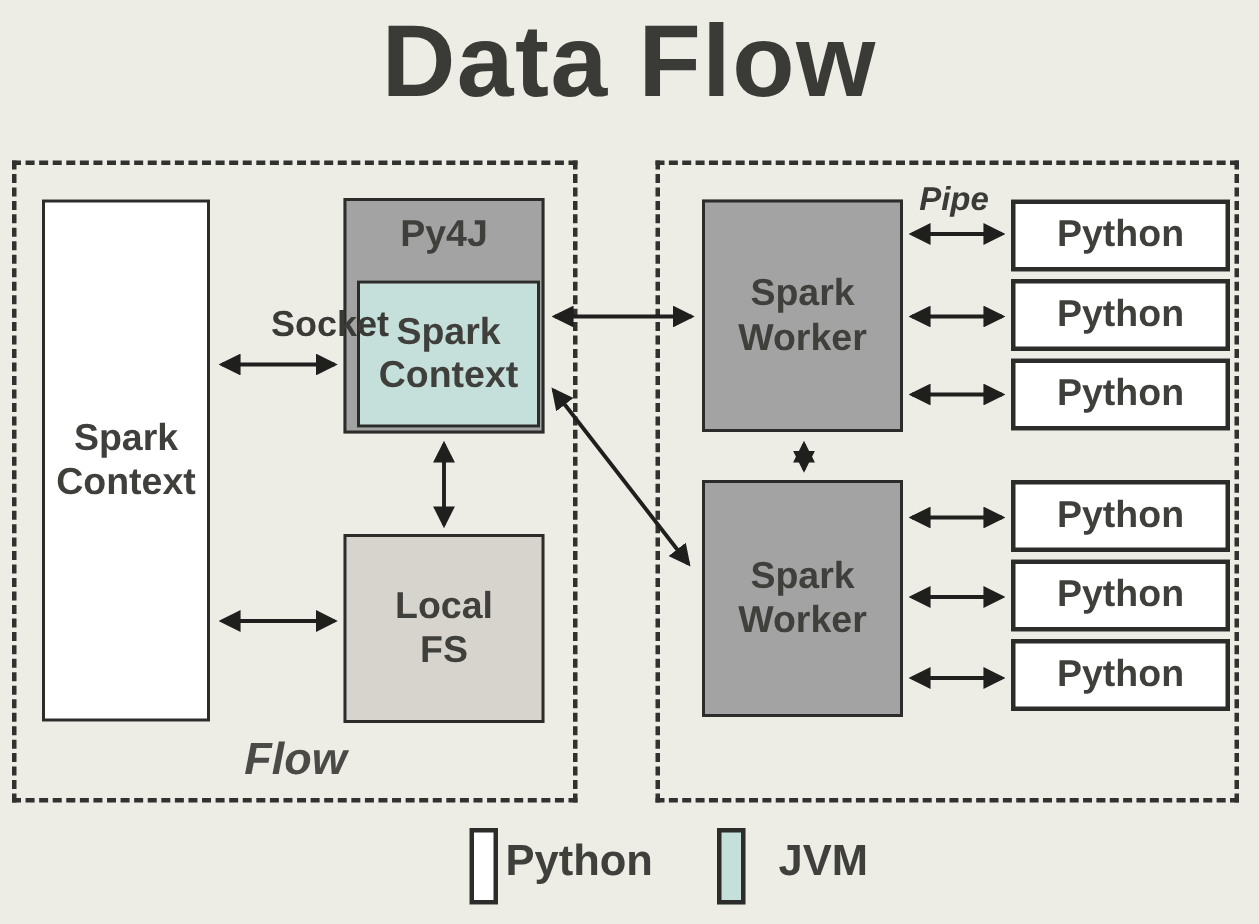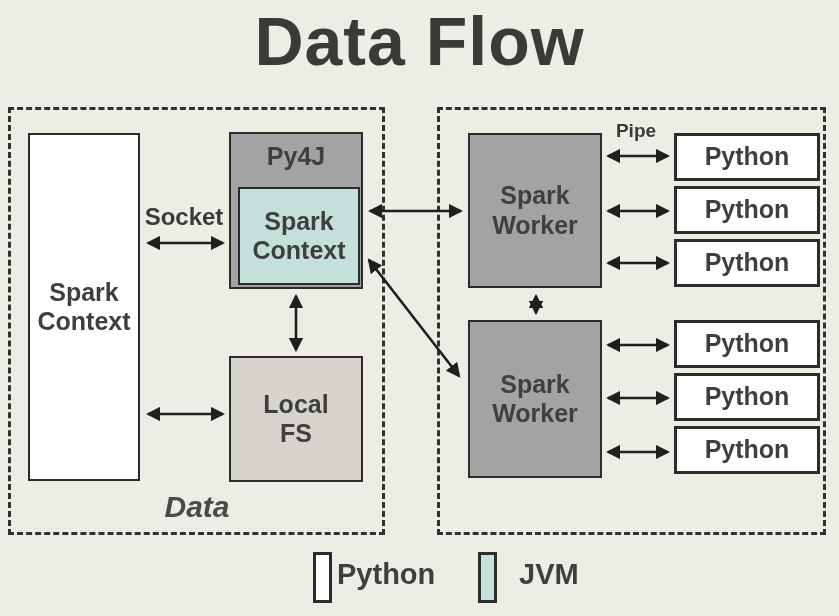--- a/index.html
+++ b/index.html
@@ -57,22 +57,22 @@
   .worker span{width:110px;}
 
   .py-node{left:674px;width:146px;height:48px;border-width:3px;}
   #py-1{top:133px;} #py-2{top:186px;} #py-3{top:239px;}
   #py-4{top:320px;} #py-5{top:373px;} #py-6{top:426px;}
 
   .edge-label{
     position:absolute;font-weight:700;color:#3a3a37;
     text-align:center;
   }
-  #socket-label{left:138px;top:203px;width:92px;font-size:24px;}
-  #pipe-label{left:604px;top:120px;width:64px;font-size:19px;}
+  #socket-label{left:138px;top:203px;width:92px;font-size:24px;padding-left:36px;}
+  #pipe-label{left:604px;top:120px;width:64px;font-size:22px;font-style:italic;}
 
   .group-label{
     position:absolute;font-style:italic;font-weight:700;
     font-size:30px;color:#4a4a46;text-align:center;
   }
   #local-label{left:97px;top:490px;width:200px;}
   #cluster-label{left:528px;top:490px;width:200px;}
 
   .legend-swatch{
     position:absolute;box-sizing:border-box;
@@ -108,21 +108,21 @@
     <div id="py4j-sc">
       <span>Spark Context</span>
     </div>
   </div>
 
   <div class="node gray-node" id="local-fs">
     <span>Local FS</span>
   </div>
 
   <div class="edge-label" id="socket-label">Socket</div>
-  <div class="group-label" id="local-label">Data</div>
+  <div class="group-label" id="local-label">Flow</div>
 
   <div class="node jvm-node worker" id="worker-1">
     <span>Spark Worker</span>
   </div>
   <div class="node jvm-node worker" id="worker-2">
     <span>Spark Worker</span>
   </div>
 
   <div class="node white-node py-node" id="py-1">
     <span>Python</span>

